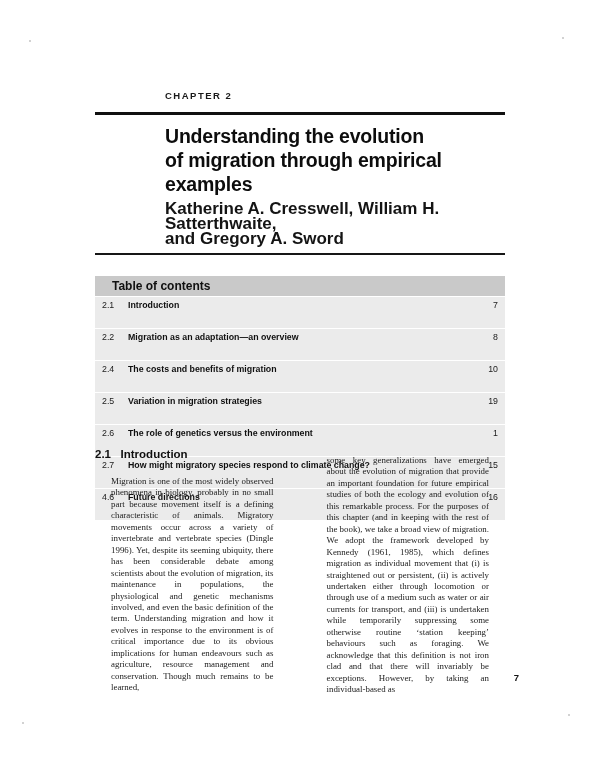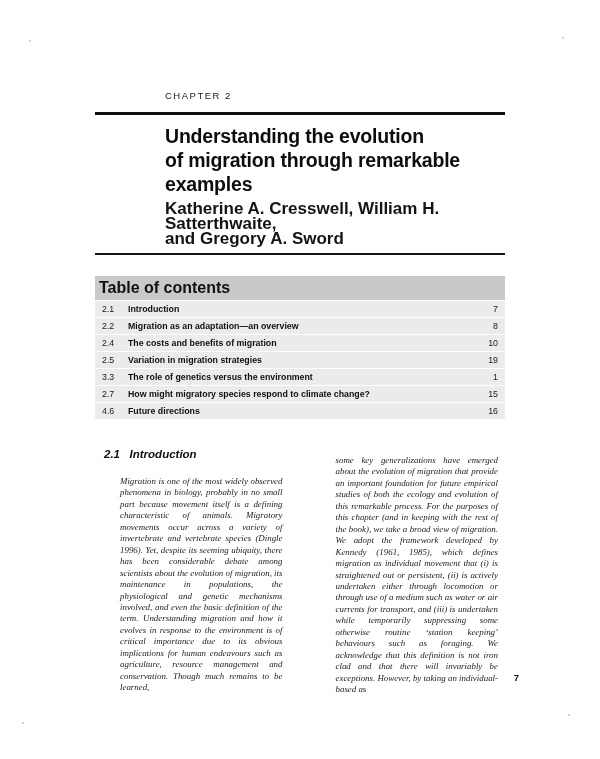--- a/index.html
+++ b/index.html
@@ -22,21 +22,21 @@
     height: 2px;
     background: #b5b5b5;
     border-radius: 50%;
     opacity: 0.8;
   }
   .chapter-label {
     position: absolute;
     left: 165px;
     top: 90px;
     font-size: 9.5px;
-    font-weight: normal;
+    font-weight: bold;
     letter-spacing: 1.5px;
     color: #1a1a1a;
   }
   .rule-thick {
     position: absolute;
     left: 95px;
     top: 112px;
     width: 410px;
     height: 3px;
     background: #101010;
@@ -74,32 +74,32 @@
     background: #161616;
   }
   .toc {
     position: absolute;
     left: 95px;
     top: 276px;
     width: 410px;
   }
   .toc-header {
     background: #c9c9c9;
-    font-size: 16px;
-    font-weight: bold;
-    padding: 3px 7px 3px 4px;
+    font-size: 12px;
+    font-weight: bold;
+    padding: 3px 7px 3px 17px;
     border-bottom: 1px solid #ffffff;
     color: #101010;
   }
   .toc-row {
     display: flex;
     align-items: center;
     background: #ebebeb;
     border-bottom: 1px solid #ffffff;
-    padding: 3px 7px 3px 7px;
+    padding: 3px 7px 18px 7px;
     font-size: 8.8px;
     line-height: 10px;
   }
   .toc-num {
     width: 26px;
     flex: 0 0 26px;
     font-weight: normal;
     color: #1a1a1a;
   }
   .toc-title {
@@ -108,26 +108,25 @@
     color: #101010;
   }
   .toc-page {
     flex: 0 0 auto;
     text-align: right;
     font-weight: normal;
     color: #1a1a1a;
   }
   .columns {
     position: absolute;
-    left: 104px;
+    left: 95px;
     top: 448px;
     width: 410px;
     display: flex;
     gap: 21px;
-    font-style: italic;
   }
   .col {
     flex: 1 1 0;
     min-width: 0;
   }
   .section-heading {
     margin: 0 0 10px 0;
     font-size: 11.5px;
     font-weight: bold;
     font-family: "Liberation Sans", sans-serif;
@@ -166,21 +165,21 @@
   <div class="scan-mark" style="left:29px; top:40px;"></div>
   <div class="scan-mark" style="left:562px; top:37px;"></div>
   <div class="scan-mark" style="left:22px; top:722px;"></div>
   <div class="scan-mark" style="left:568px; top:714px;"></div>
 
   <div class="chapter-label">CHAPTER 2</div>
 
   <div class="rule-thick"></div>
 
   <h1 class="chapter-title">Understanding the evolution
-of migration through remarkable
+of migration through empirical
 examples</h1>
 
   <div class="authors">Katherine A. Cresswell, William H. Satterthwaite,
 and Gregory A. Sword</div>
 
   <div class="rule-thin"></div>
 
   <div class="toc">
     <div class="toc-header">Table of contents</div>
     <div id="toc-rows">
@@ -198,21 +197,21 @@
           <span class="toc-num">2.4</span>
           <span class="toc-title">The costs and benefits of migration</span>
           <span class="toc-page">10</span>
         </div>
         <div class="toc-row">
           <span class="toc-num">2.5</span>
           <span class="toc-title">Variation in migration strategies</span>
           <span class="toc-page">19</span>
         </div>
         <div class="toc-row">
-          <span class="toc-num">3.3</span>
+          <span class="toc-num">2.6</span>
           <span class="toc-title">The role of genetics versus the environment</span>
           <span class="toc-page">1</span>
         </div>
         <div class="toc-row">
           <span class="toc-num">2.7</span>
           <span class="toc-title">How might migratory species respond to climate change?</span>
           <span class="toc-page">15</span>
         </div>
         <div class="toc-row">
           <span class="toc-num">4.6</span>

